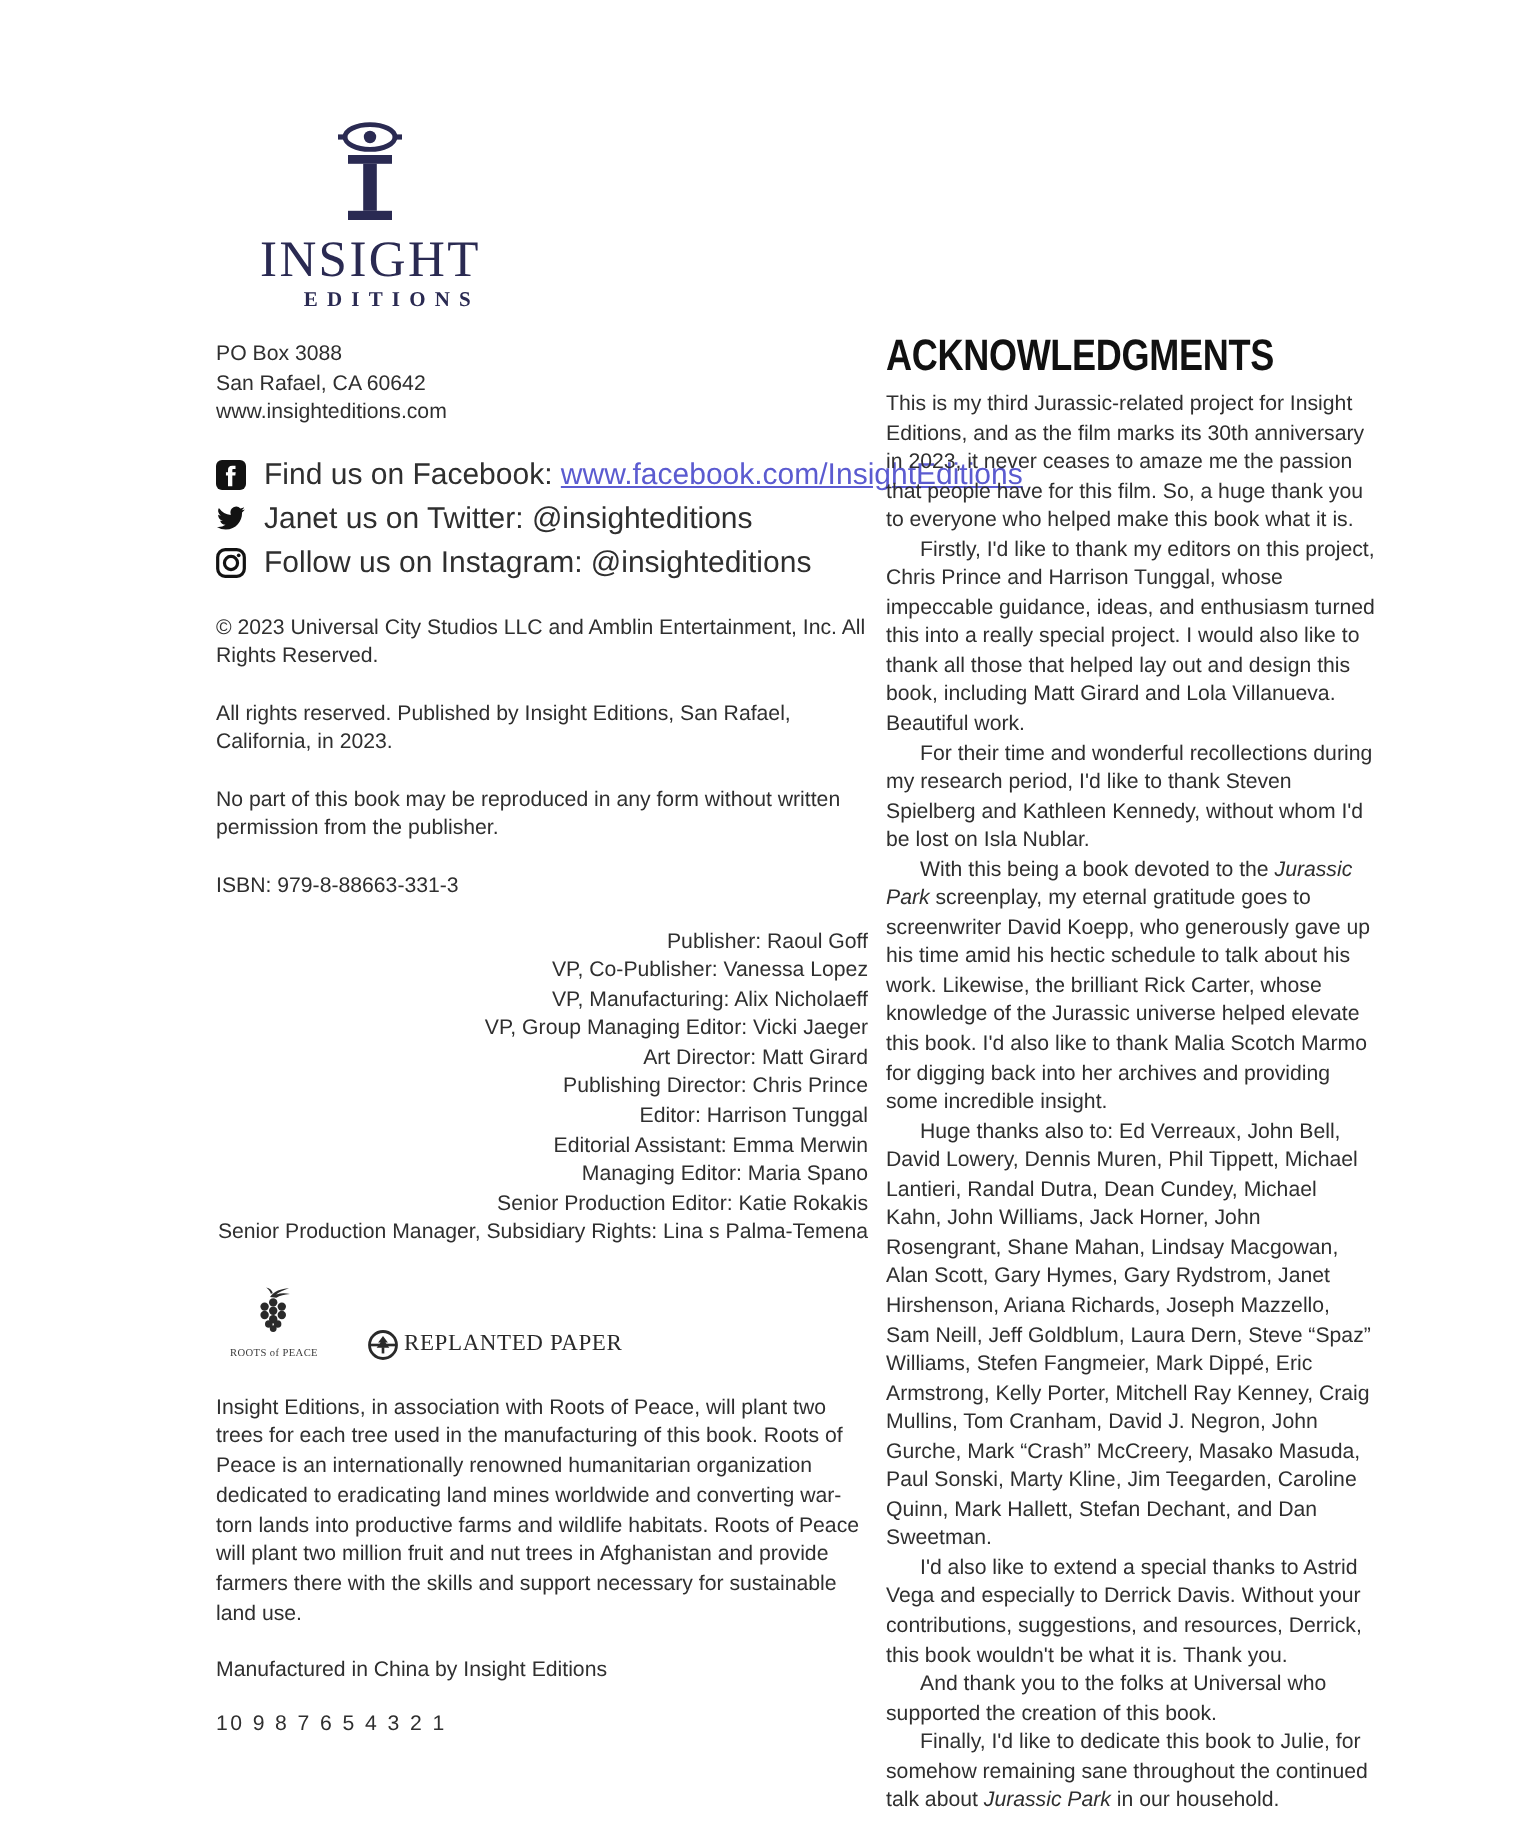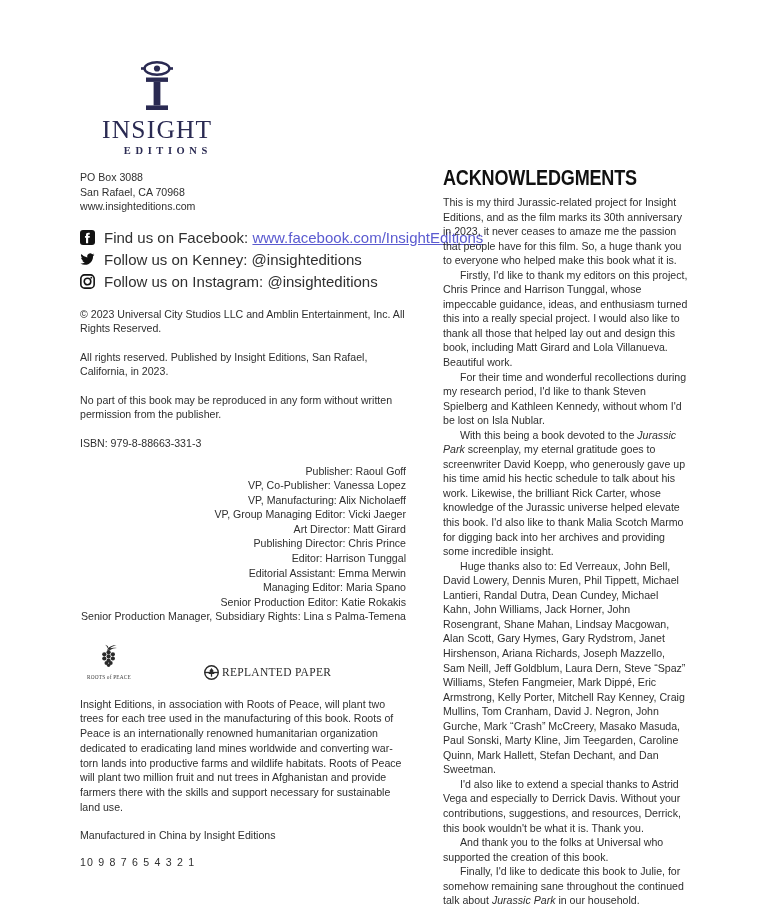--- a/index.html
+++ b/index.html
@@ -19,21 +19,21 @@
   .page {
     position: relative;
     width: 768px;
     height: 913px;
     background: #ffffff;
   }
 
   
   .col-left {
     position: absolute;
-    left: 80px;
+    left: 108px;
     top: 60px;
     width: 326px;
   }
 
   .logo-block {
     width: 110px;
     margin-left: 22px;
     margin-bottom: 14px;
     text-align: center;
     color: #2a2a52;
@@ -110,21 +110,20 @@
     text-align: right;
   }
   .credits div { white-space: nowrap; }
 
   .eco-row {
     display: flex;
     align-items: flex-end;
     margin-top: 22px;
     margin-bottom: 17px;
     height: 34px;
-    gap: 48px;
   }
   .eco-rop {
     width: 58px;
     text-align: center;
     margin-right: 18px;
   }
   .eco-rop-label {
     font-family: "Liberation Serif", serif;
     font-size: 5.3px;
     letter-spacing: 0.2px;
@@ -201,39 +200,39 @@
         <rect x="12" y="17.5" width="22" height="4.4" fill="#2a2a52"></rect>
         <rect x="19.6" y="21.9" width="6.8" height="23.5" fill="#2a2a52"></rect>
         <rect x="12" y="45.4" width="22" height="4.6" fill="#2a2a52"></rect>
       </svg>
       <div class="logo-word">INSIGHT</div>
       <div class="logo-sub">EDITIONS</div>
     </div>
 
     <div class="addr">
       <div>PO Box 3088</div>
-      <div>San Rafael, CA 70968</div>
+      <div>San Rafael, CA 60642</div>
       <div>www.insighteditions.com</div>
     </div>
 
     <div class="social-list">
 
       <div class="social-row">
         <svg class="social-icon" viewBox="0 0 16 16">
           <rect x="0" y="0" width="16" height="16" rx="3.2" fill="#121212"></rect>
           <path d="M10.3 8.3h-1.6V14H6.4V8.3H5.3V6.5h1.1V5.3c0-1.4.6-2.3 2.3-2.3h1.7v1.8H9.3c-.5 0-.6.2-.6.6v1.1h1.8l-.2 1.8z" fill="#ffffff"></path>
         </svg>
         <span class="social-text"><span>Find us on Facebook: </span><a class="link" href="#">www.facebook.com/InsightEditions</a></span>
       </div>
 
       <div class="social-row">
         <svg class="social-icon" viewBox="0 0 16 16">
           <path d="M15.4 2.9c-.55.25-1.14.41-1.76.49.63-.38 1.12-.98 1.35-1.7-.59.35-1.25.61-1.94.75A3.06 3.06 0 0 0 7.8 5.22c0 .24.03.47.08.7A8.68 8.68 0 0 1 1.57 2.1a3.05 3.05 0 0 0 .95 4.08 3.04 3.04 0 0 1-1.39-.38v.04c0 1.48 1.05 2.72 2.45 3a3.1 3.1 0 0 1-1.38.05 3.06 3.06 0 0 0 2.86 2.12A6.14 6.14 0 0 1 .5 12.27a8.66 8.66 0 0 0 4.69 1.37c5.62 0 8.7-4.66 8.7-8.7l-.01-.4c.6-.43 1.12-.97 1.52-1.58z" fill="#121212"></path>
         </svg>
-        <span class="social-text">Follow us on Kenney: @insighteditions</span>
+        <span class="social-text">Janet us on Twitter: @insighteditions</span>
       </div>
 
       <div class="social-row">
         <svg class="social-icon" viewBox="0 0 16 16">
           <rect x="0.9" y="0.9" width="14.2" height="14.2" rx="4" fill="none" stroke="#121212" stroke-width="1.7"></rect>
           <circle cx="8" cy="8" r="3.5" fill="none" stroke="#121212" stroke-width="1.7"></circle>
           <circle cx="12.1" cy="3.9" r="1" fill="#121212"></circle>
         </svg>
         <span class="social-text">Follow us on Instagram: @insighteditions</span>
       </div>

